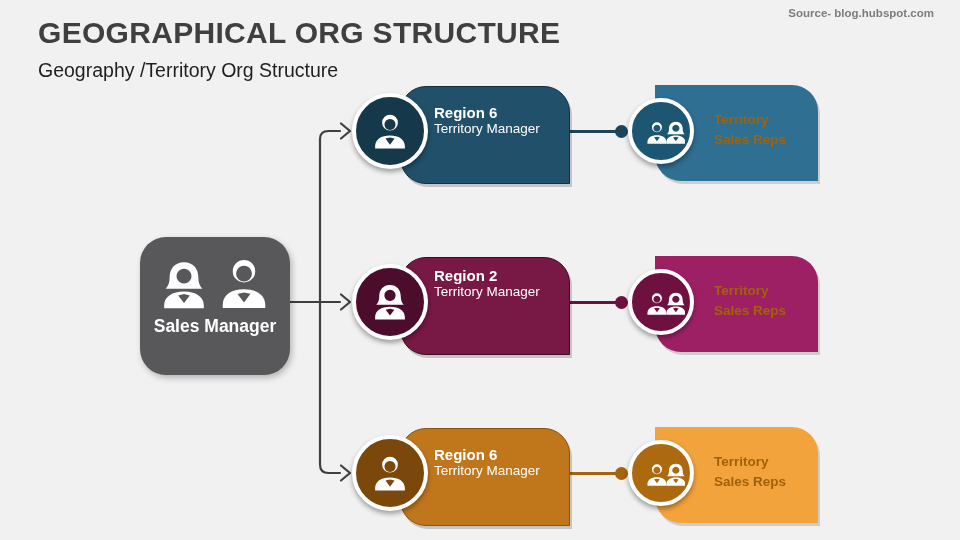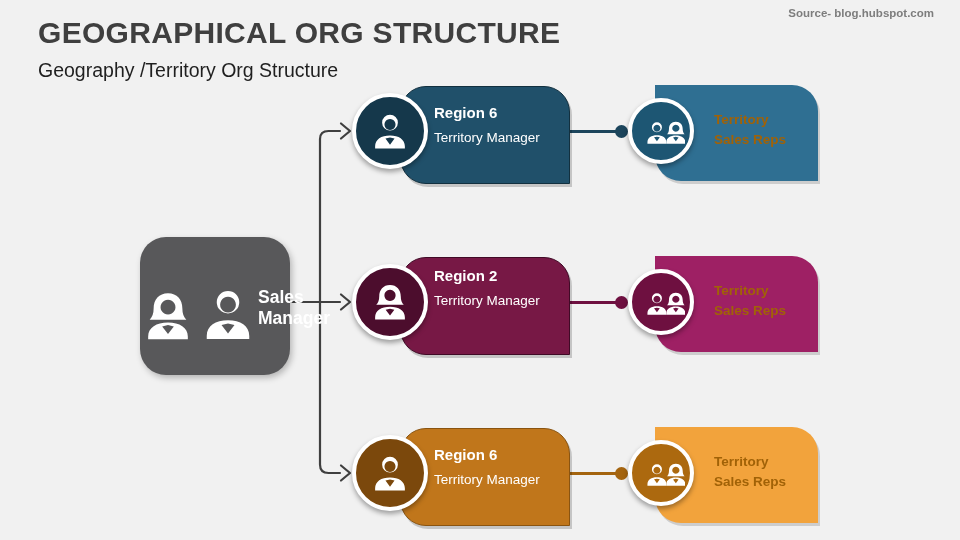--- a/index.html
+++ b/index.html
@@ -10,35 +10,35 @@
   }
   .abs{position:absolute;}
   
   .title{left:38px; top:16px; font-size:30px; font-weight:bold; color:#3F3F3F; letter-spacing:.3px;}
   .subtitle{left:38px; top:59px; font-size:19.5px; color:#1F1F1F;}
   .source{right:26px; top:7px; font-size:11.5px; font-weight:bold; color:#7D7D7D;}
   
   .manager{
     left:140px; top:237px; width:150px; height:138px; border-radius:26px;
     box-shadow:2px 3px 6px rgba(0,0,0,.25);
-    display:flex; flex-direction:row; align-items:center; z-index:2;
+    display:flex; flex-direction:column; align-items:center; z-index:2;
   }
   .manager-icons{display:flex; align-items:flex-end; gap:2px; margin-top:16px;}
   .manager-label{color:#fff; font-weight:bold; font-size:17.5px; margin-top:3px;}
   
   .region-box{
     width:170px; height:98px; left:400px;
     border-radius:26px 26px 0 26px;
     border:1px solid transparent;
     box-shadow:2px 3px 0 rgba(0,0,0,.18);
     z-index:2; box-sizing:border-box;
   }
   .region-text{left:434px; z-index:4; color:#fff;}
   .region-name{font-size:15px; font-weight:bold;}
-  .region-role{font-size:13.5px; margin-top:9px;}
+  .region-role{font-size:13.5px; }
   .node-circle{
     border-radius:50%; border:4px solid #fff; box-sizing:border-box;
     display:flex; align-items:center; justify-content:center;
     box-shadow:0 3px 5px rgba(0,0,0,.35); z-index:3;
   }
   .region-circle{left:352px; width:76px; height:76px;}
   .reps-circle{left:628px; width:66px; height:66px;}
   
   .link-line{left:570px; width:52px; height:3px; z-index:1;}
   .link-dot{left:615px; width:13px; height:13px; border-radius:50%; z-index:1;}

